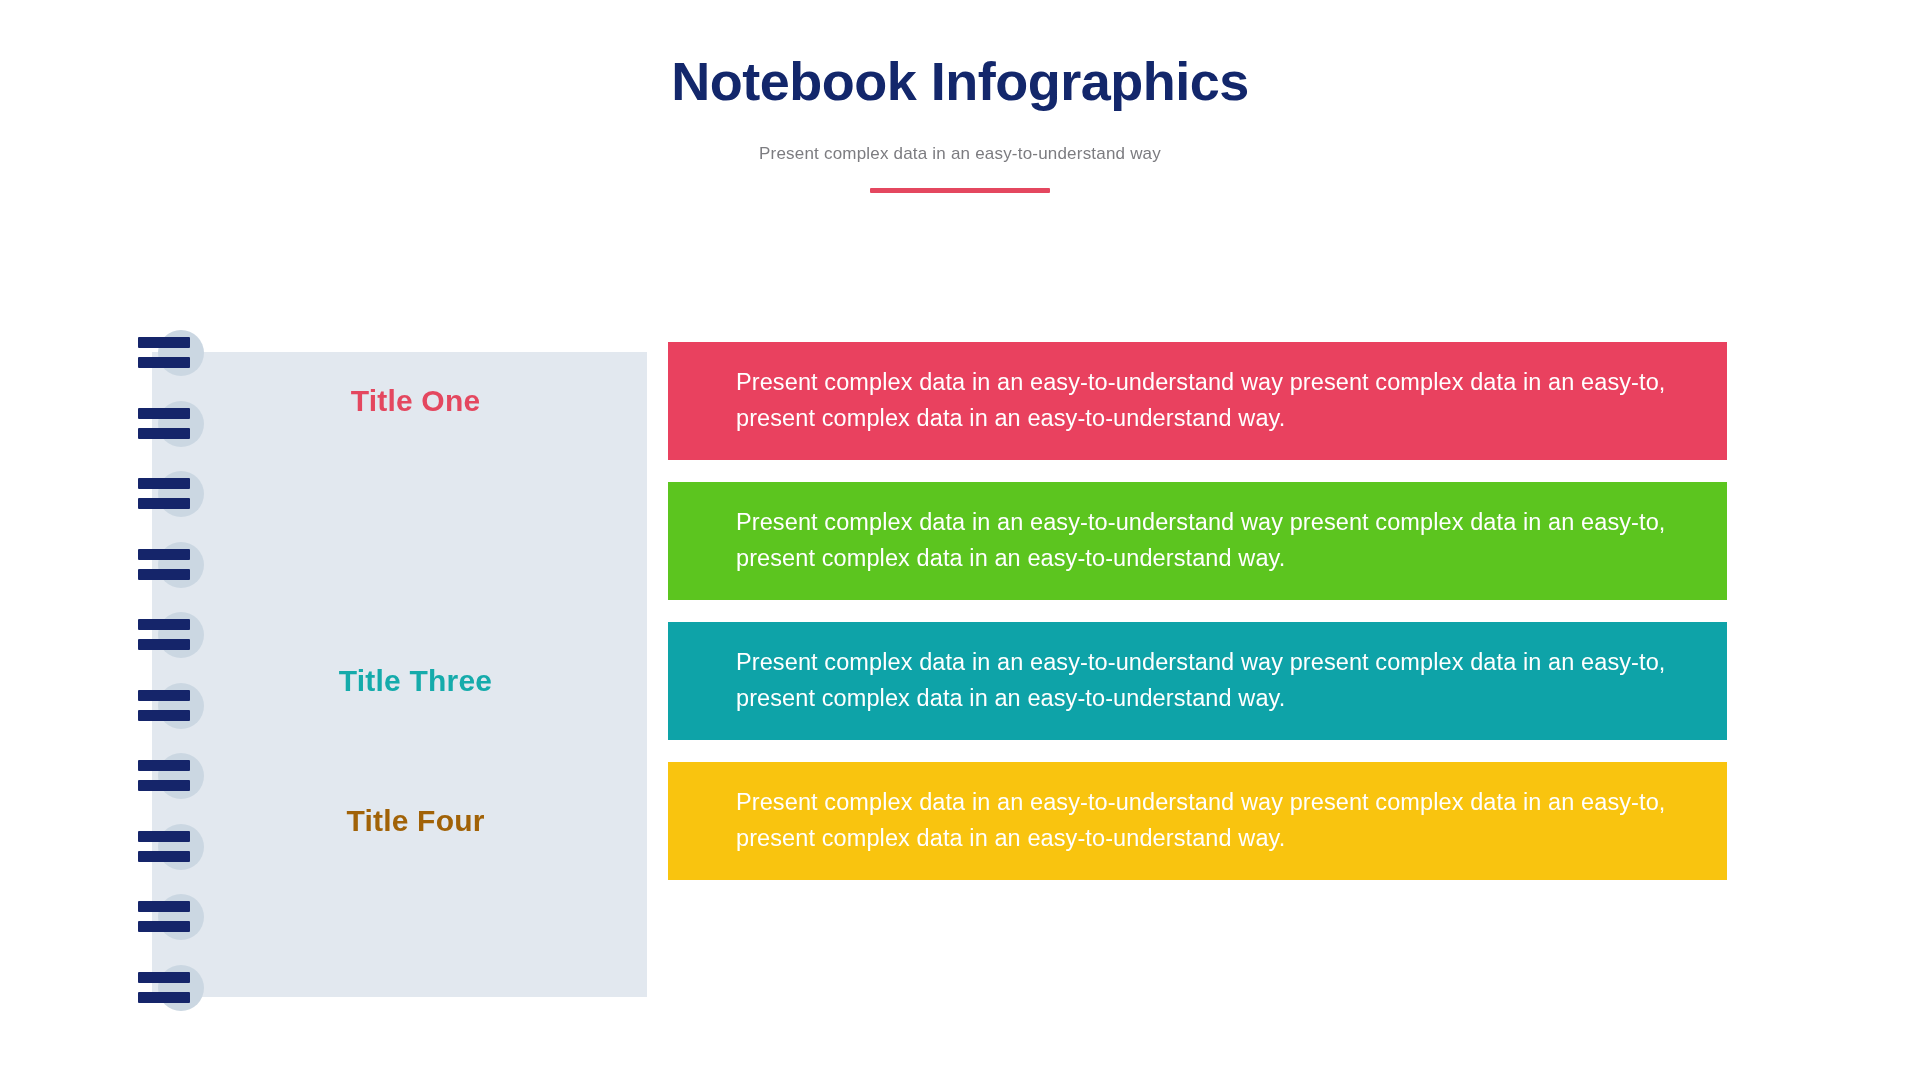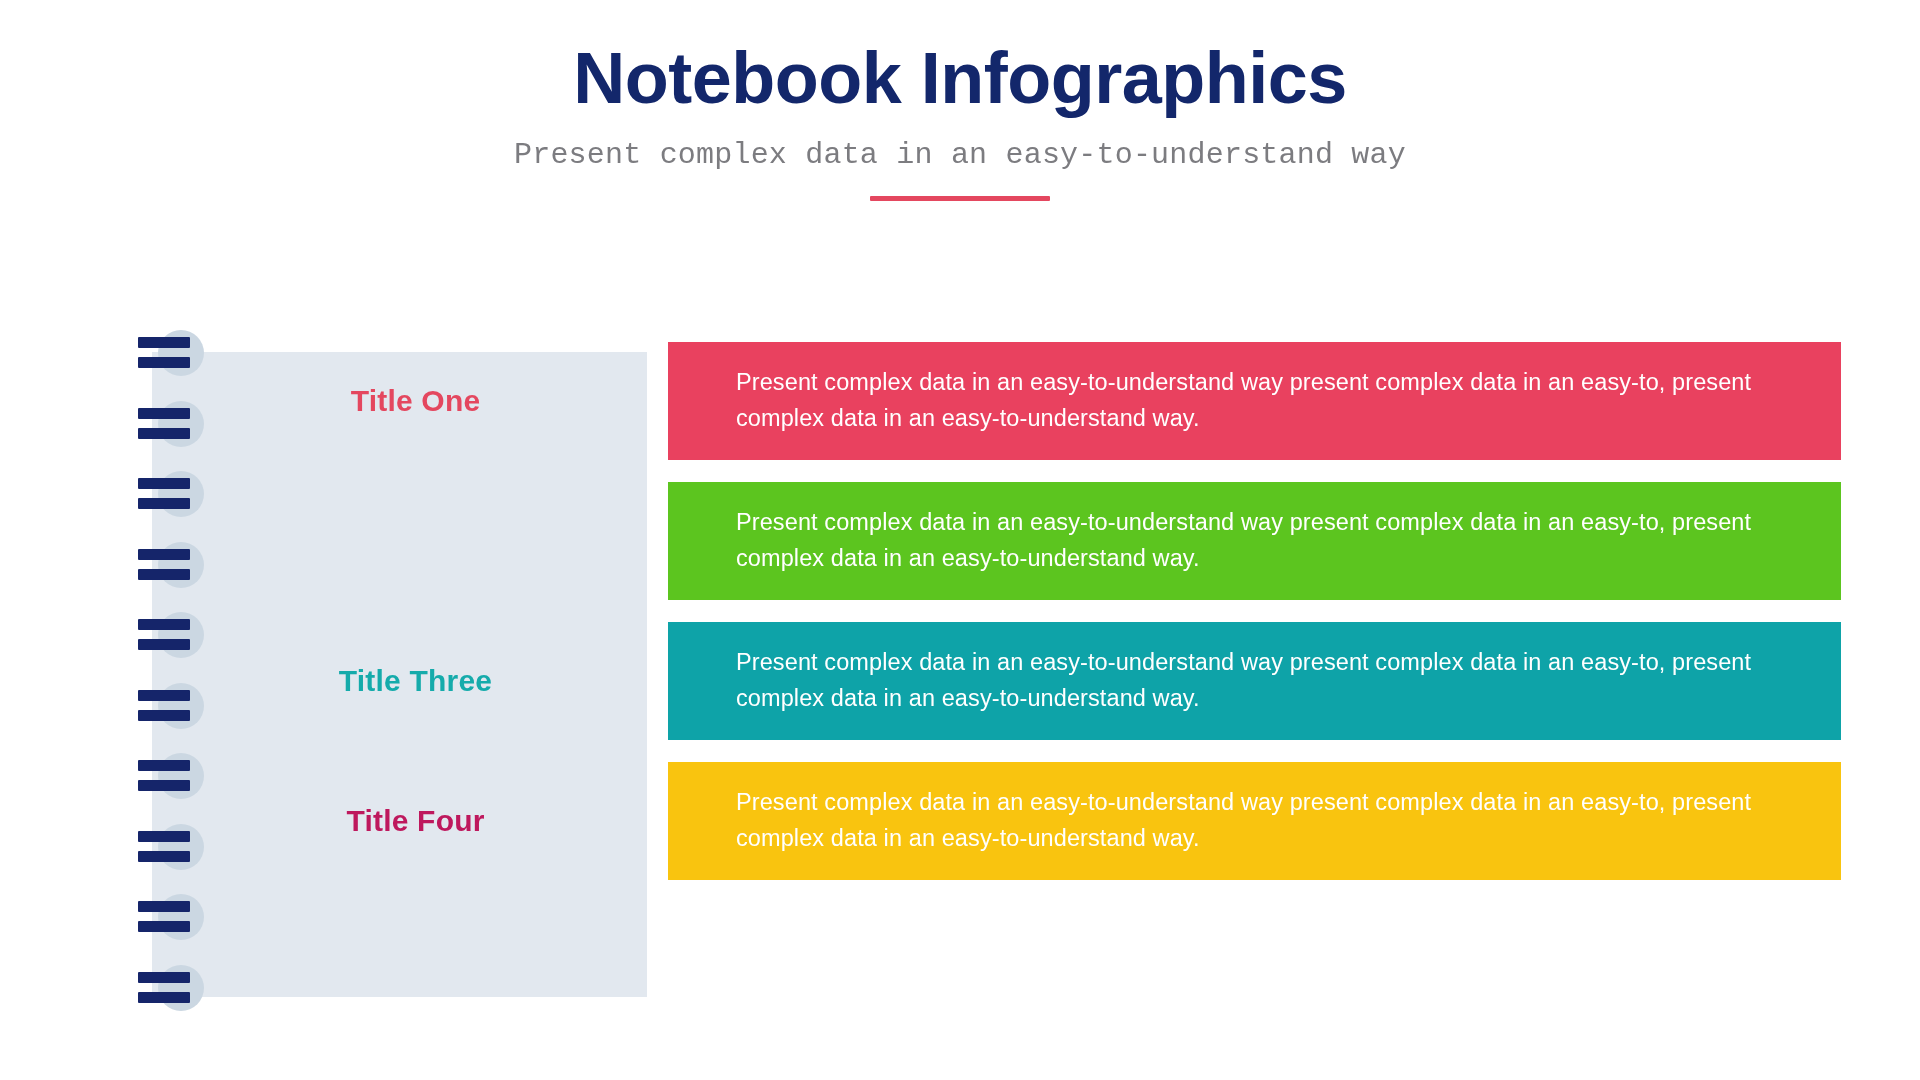--- a/index.html
+++ b/index.html
@@ -17,37 +17,36 @@
 
   
   .header {
     position: absolute;
     top: 0;
     left: 0;
     width: 1920px;
     text-align: center;
   }
   .page-title {
-    margin: 0;
+    margin: 12px;
     padding-top: 42px;
-    font-size: 72px;
+    font-size: 54px;
     font-weight: 700;
     letter-spacing: -0.5px;
     color: #13276B;
     font-family: "Liberation Sans", sans-serif;
     line-height: 1.0;
   }
   .page-subtitle {
     margin: 0;
     padding-top: 24px;
-    font-size: 30px;
+    font-size: 17px;
     font-weight: 400;
     color: #7C7C80;
     letter-spacing: 0.2px;
-    font-family: Liberation Mono, monospace;
   }
   .title-divider {
     width: 180px;
     height: 5px;
     background: #E4475F;
     margin: 24px auto 0 auto;
     border-radius: 1px;
   }
 
   
@@ -118,21 +117,21 @@
     display: flex;
     align-items: center;
     justify-content: center;
     font-size: 30px;
     font-weight: 700;
     letter-spacing: 0.2px;
   }
   .row-bar {
     position: absolute;
     left: 652px;
-    width: 1173px;
+    width: 1059px;
     height: 118px;
     display: flex;
     align-items: center;
   }
   .row-bar p {
     margin: 0;
     padding: 0 46px 0 68px;
     color: #ffffff;
     font-size: 23.5px;
     line-height: 1.52;
@@ -215,18 +214,18 @@
         <p>Present complex data in an easy-to-understand way present complex data in an easy-to, present complex data in an easy-to-understand way.</p>
       </div>
     </div>
     <div class="row" style="top: 270px;">
       <div class="row-title" style="color: rgb(21, 171, 171);">Title Three</div>
       <div class="row-bar" style="background: rgb(14, 163, 168);">
         <p>Present complex data in an easy-to-understand way present complex data in an easy-to, present complex data in an easy-to-understand way.</p>
       </div>
     </div>
     <div class="row" style="top: 410px;">
-      <div class="row-title" style="color: #be185d;">Title Four</div>
+      <div class="row-title" style="color: #a16207;">Title Four</div>
       <div class="row-bar" style="background: rgb(249, 196, 15);">
         <p>Present complex data in an easy-to-understand way present complex data in an easy-to, present complex data in an easy-to-understand way.</p>
       </div>
     </div>
   </div>
 
 </body></html>

